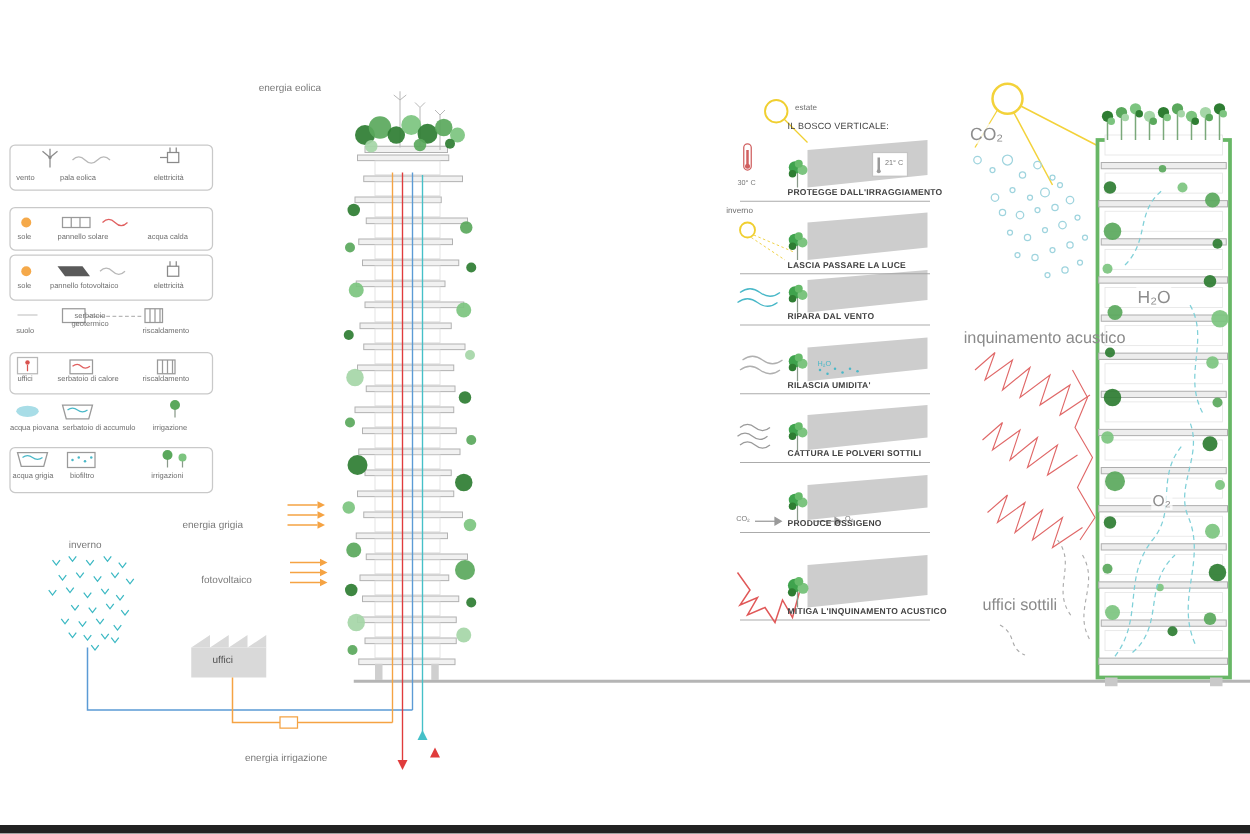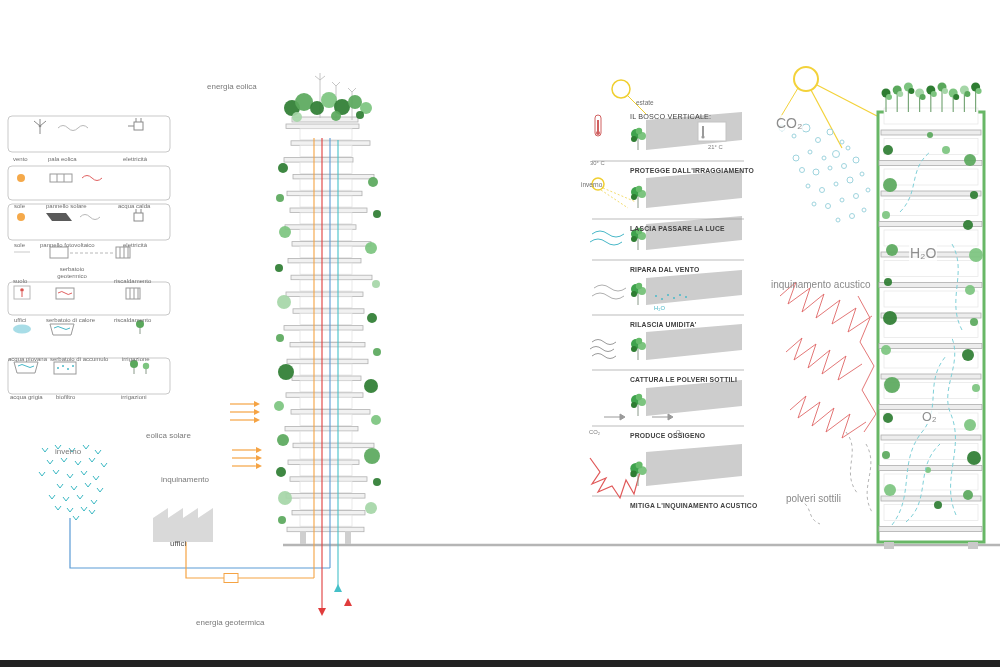--- a/index.html
+++ b/index.html
@@ -1,32 +1,32 @@
 <!DOCTYPE html>
 <html><head>
 <meta charset="utf-8">
 <style>
   *{margin:0;padding:0;box-sizing:border-box}
   html,body{background:#fff}
   body{font-family:"Liberation Sans","DejaVu Sans",sans-serif}
   #stage{position:relative;width:1000px;height:667px;background:#fff;overflow:hidden}
   #art{position:absolute;left:0;top:0;z-index:1}
-  #labels{position:absolute;left:0;top:16px;width:1000px;height:546px;z-index:2;pointer-events:none}
+  #labels{position:absolute;left:0;top:0;width:1000px;height:546px;z-index:2;pointer-events:none}
   .t{position:absolute;color:#7a7a7a;white-space:nowrap;line-height:1.15}
   .lbl{font-size:8px}
   .dark{color:#4f4f4f}
   .lgd{font-size:6px;color:#6f6f6f}
   .pre{white-space:pre-line;text-align:center;width:48px}
   .bh{font-size:7.2px;font-weight:normal;color:#3f3f3f;letter-spacing:.2px}
   .bl{font-size:6.8px;font-weight:bold;color:#414141;letter-spacing:.2px}
   .tiny{font-size:5.8px;color:#7a7a7a}
   .teal{color:#49b8c8}
   .chem{font-size:14px;color:#8d8d8d;background:rgba(255,255,255,.75);padding:0 1px}
   .chem-sm{font-size:12.5px}
-  .sm{font-size:10px;color:#8a8a8a}
+  .sm{font-size:13px;color:#8a8a8a}
   #letterbox{position:absolute;left:0;bottom:0;width:1000px;height:7px;background:#222;z-index:3}
 </style>
 </head>
 <body>
 
 <div id="stage">
 
 <svg id="art" width="1000" height="667" viewBox="0 0 1000 667">
   <defs>
     <g id="sarrow">
@@ -551,25 +551,25 @@
   <g fill="none" stroke="#ababab" stroke-width="0.9" stroke-dasharray="3,3">
     <path d="M846,432 C862,452 840,472 858,494"></path>
     <path d="M866,444 C880,468 858,488 872,512"></path>
     <path d="M800,500 C814,508 806,518 820,524"></path>
   </g>
 </svg>
 
 <div id="labels">
 
   <span class="t lbl" style="left:207px;top:66px">energia eolica</span>
-  <span class="t lbl" style="left:146px;top:415px">eolica solare</span>
-  <span class="t lbl" style="left:161px;top:459px">inquinamento</span>
+  <span class="t lbl" style="left:146px;top:415px">energia grigia</span>
+  <span class="t lbl" style="left:161px;top:459px">fotovoltaico</span>
   <span class="t lbl" style="left:55px;top:431px">inverno</span>
   <span class="t lbl dark" style="left:170px;top:523px">uffici</span>
-  <span class="t lbl" style="left:196px;top:602px">energia geotermica</span>
+  <span class="t lbl" style="left:196px;top:602px">energia irrigazione</span>
 
   <span class="t lgd" style="left:13px;top:140px">vento</span>
   <span class="t lgd" style="left:48px;top:140px">pala eolica</span>
   <span class="t lgd" style="left:123px;top:140px">elettricità</span>
 
   <span class="t lgd" style="left:14px;top:187px">sole</span>
   <span class="t lgd" style="left:46px;top:187px">pannello solare</span>
   <span class="t lgd" style="left:118px;top:187px">acqua calda</span>
 
   <span class="t lgd" style="left:14px;top:226px">sole</span>
@@ -606,17 +606,17 @@
   <span class="t tiny" style="left:590px;top:144px">30° C</span>
   <span class="t tiny" style="left:708px;top:128px">21° C</span>
   <span class="t tiny teal" style="left:654px;top:289px">H₂O</span>
   <span class="t tiny" style="left:589px;top:413px">CO₂</span>
   <span class="t tiny" style="left:676px;top:413px">O₂</span>
 
   <span class="t chem" style="left:775px;top:99px">CO₂</span>
   <span class="t chem" style="left:909px;top:229px">H₂O</span>
   <span class="t chem chem-sm" style="left:921px;top:394px">O₂</span>
   <span class="t sm" style="left:771px;top:263px">inquinamento acustico</span>
-  <span class="t sm" style="left:786px;top:477px">polveri sottili</span>
+  <span class="t sm" style="left:786px;top:477px">uffici sottili</span>
 </div>
 
 <div id="letterbox"></div>
 </div>
 
 </body></html>

